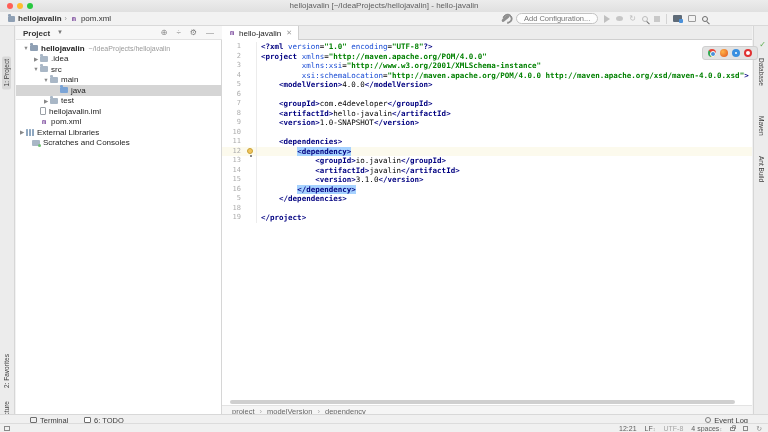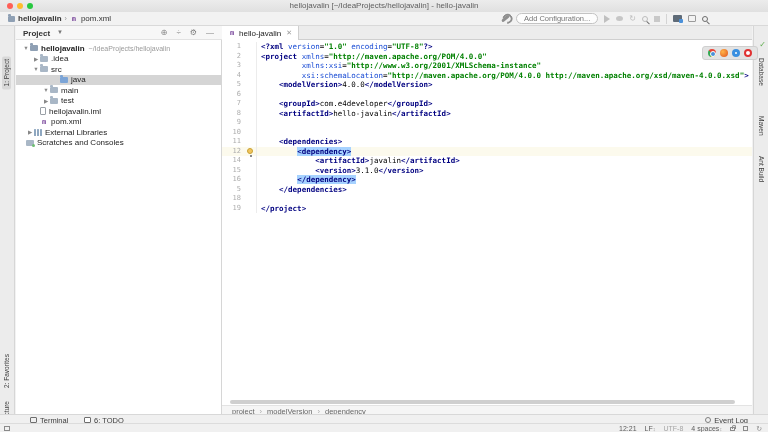--- a/index.html
+++ b/index.html
@@ -234,55 +234,55 @@
       <div class="trow" style="padding-left: 16px;">
         <span class="chev">▶</span>
         <span class="ticon ic-folder"></span>
         <span class="tlabel">.idea</span>
       </div>
       <div class="trow" style="padding-left: 16px;">
         <span class="chev">▼</span>
         <span class="ticon ic-folder"></span>
         <span class="tlabel">src</span>
       </div>
+      <div class="trow" style="padding-left: 26px;">
+        <span class="chev">▼</span>
+        <span class="ticon ic-folder"></span>
+        <span class="tlabel">main</span>
+      </div>
       <div class="trow sel" style="padding-left: 36px;">
         <span class="chev"></span>
         <span class="ticon ic-src"></span>
         <span class="tlabel">java</span>
       </div>
       <div class="trow" style="padding-left: 26px;">
-        <span class="chev">▼</span>
-        <span class="ticon ic-folder"></span>
-        <span class="tlabel">main</span>
-      </div>
-      <div class="trow" style="padding-left: 26px;">
         <span class="chev">▶</span>
         <span class="ticon ic-folder"></span>
         <span class="tlabel">test</span>
       </div>
       <div class="trow" style="padding-left: 16px;">
         <span class="chev"></span>
         <span class="ticon ic-file"></span>
         <span class="tlabel">hellojavalin.iml</span>
       </div>
       <div class="trow" style="padding-left: 16px;">
         <span class="chev"></span>
         <span class="ticon ic-mvn">m</span>
         <span class="tlabel">pom.xml</span>
       </div>
-      <div class="trow" style="padding-left: 10px;">
+      <div class="trow" style="padding-left: 2px;">
         <span class="chev">▶</span>
         <span class="ticon ic-lib">
           <i></i>
           <i></i>
           <i></i>
         </span>
         <span class="tlabel">External Libraries</span>
       </div>
-      <div class="trow" style="padding-left: 2px;">
+      <div class="trow" style="padding-left: 8px;">
         <span class="chev"></span>
         <span class="ticon ic-scratch"></span>
         <span class="tlabel">Scratches and Consoles</span>
       </div>
     </div>
   <div class="ppanel-ext"></div>
 
   <div class="tabsrow">
     <div class="tab">
       <span class="mvn-ico">m</span>
@@ -293,24 +293,25 @@
 
   <div class="editor" id="code">
       <div class="cl"><span class="ln">1</span><span class="bulbcell"></span><span class="codetxt"><span class="s-tag">&lt;?xml </span><span class="s-attr">version</span><span class="s-plain">=</span><span class="s-val">"1.0"</span><span class="s-plain"> </span><span class="s-attr">encoding</span><span class="s-plain">=</span><span class="s-val">"UTF-8"</span><span class="s-tag">?&gt;</span></span></div>
       <div class="cl"><span class="ln">2</span><span class="bulbcell"></span><span class="codetxt"><span class="s-tag">&lt;project </span><span class="s-attr">xmlns</span><span class="s-plain">=</span><span class="s-val">"http://maven.apache.org/POM/4.0.0"</span></span></div>
       <div class="cl"><span class="ln">3</span><span class="bulbcell"></span><span class="codetxt"><span class="s-plain">         </span><span class="s-attr">xmlns:xsi</span><span class="s-plain">=</span><span class="s-val">"http://www.w3.org/2001/XMLSchema-instance"</span></span></div>
       <div class="cl"><span class="ln">4</span><span class="bulbcell"></span><span class="codetxt"><span class="s-plain">         </span><span class="s-attr">xsi:schemaLocation</span><span class="s-plain">=</span><span class="s-val">"http://maven.apache.org/POM/4.0.0 http://maven.apache.org/xsd/maven-4.0.0.xsd"</span><span class="s-tag">&gt;</span></span></div>
       <div class="cl"><span class="ln">5</span><span class="bulbcell"></span><span class="codetxt"><span class="s-plain">    </span><span class="s-tag">&lt;modelVersion&gt;</span><span class="s-plain">4.0.0</span><span class="s-tag">&lt;/modelVersion&gt;</span></span></div>
       <div class="cl"><span class="ln">6</span><span class="bulbcell"></span><span class="codetxt"></span></div>
       <div class="cl"><span class="ln">7</span><span class="bulbcell"></span><span class="codetxt"><span class="s-plain">    </span><span class="s-tag">&lt;groupId&gt;</span><span class="s-plain">com.e4developer</span><span class="s-tag">&lt;/groupId&gt;</span></span></div>
       <div class="cl"><span class="ln">8</span><span class="bulbcell"></span><span class="codetxt"><span class="s-plain">    </span><span class="s-tag">&lt;artifactId&gt;</span><span class="s-plain">hello-javalin</span><span class="s-tag">&lt;/artifactId&gt;</span></span></div>
-      <div class="cl"><span class="ln">9</span><span class="bulbcell"></span></div>
+      <div class="cl"><span class="ln">9</span><span class="bulbcell"></span><span class="codetxt"><span class="s-plain">    </span><span class="s-tag">&lt;version&gt;</span><span class="s-plain">1.0-SNAPSHOT</span><span class="s-tag">&lt;/version&gt;</span></span></div>
       <div class="cl"><span class="ln">10</span><span class="bulbcell"></span><span class="codetxt"></span></div>
       <div class="cl"><span class="ln">11</span><span class="bulbcell"></span><span class="codetxt"><span class="s-plain">    </span><span class="s-tag">&lt;dependencies&gt;</span></span></div>
       <div class="cl active"><span class="ln">12</span><span class="bulbcell"><span class="bulb"></span></span><span class="codetxt"><span class="s-plain">        </span><span class="s-taghl">&lt;dependency&gt;</span></span></div>
+      <div class="cl"><span class="ln">13</span><span class="bulbcell"></span><span class="codetxt"><span class="s-plain">            </span><span class="s-tag">&lt;groupId&gt;</span><span class="s-plain">io.javalin</span><span class="s-tag">&lt;/groupId&gt;</span></span></div>
       <div class="cl"><span class="ln">14</span><span class="bulbcell"></span><span class="codetxt"><span class="s-plain">            </span><span class="s-tag">&lt;artifactId&gt;</span><span class="s-plain">javalin</span><span class="s-tag">&lt;/artifactId&gt;</span></span></div>
       <div class="cl"><span class="ln">15</span><span class="bulbcell"></span><span class="codetxt"><span class="s-plain">            </span><span class="s-tag">&lt;version&gt;</span><span class="s-plain">3.1.0</span><span class="s-tag">&lt;/version&gt;</span></span></div>
       <div class="cl"><span class="ln">16</span><span class="bulbcell"></span><span class="codetxt"><span class="s-plain">        </span><span class="s-taghl">&lt;/dependency&gt;</span></span></div>
       <div class="cl"><span class="ln">5</span><span class="bulbcell"></span><span class="codetxt"><span class="s-plain">    </span><span class="s-tag">&lt;/dependencies&gt;</span></span></div>
       <div class="cl"><span class="ln">18</span><span class="bulbcell"></span><span class="codetxt"></span></div>
       <div class="cl"><span class="ln">19</span><span class="bulbcell"></span><span class="codetxt"><span class="s-tag">&lt;/project&gt;</span></span></div>
     </div>
   <span class="echeck">✓</span>
   <div class="browsers">
     <span class="br br-chrome"></span>

